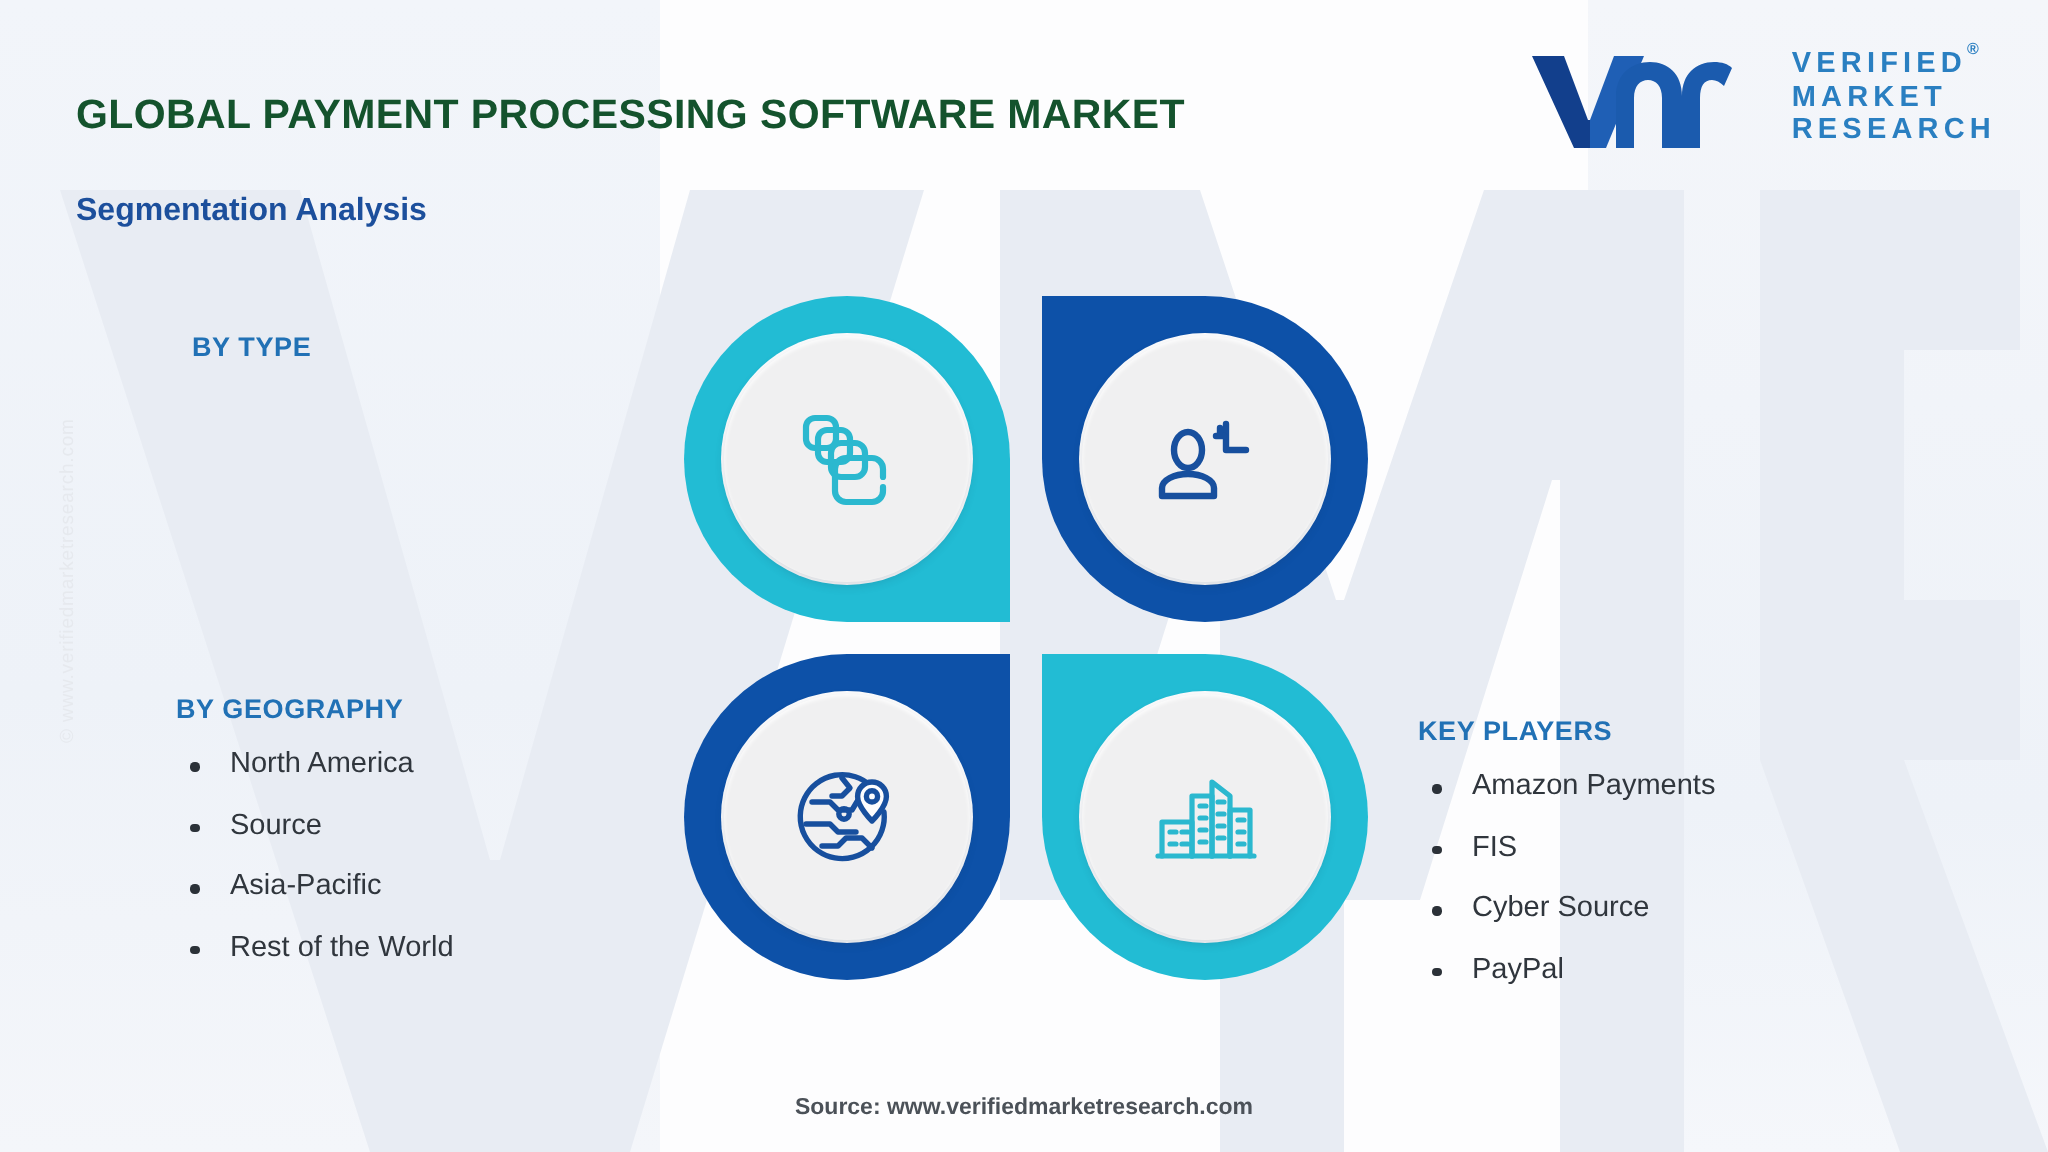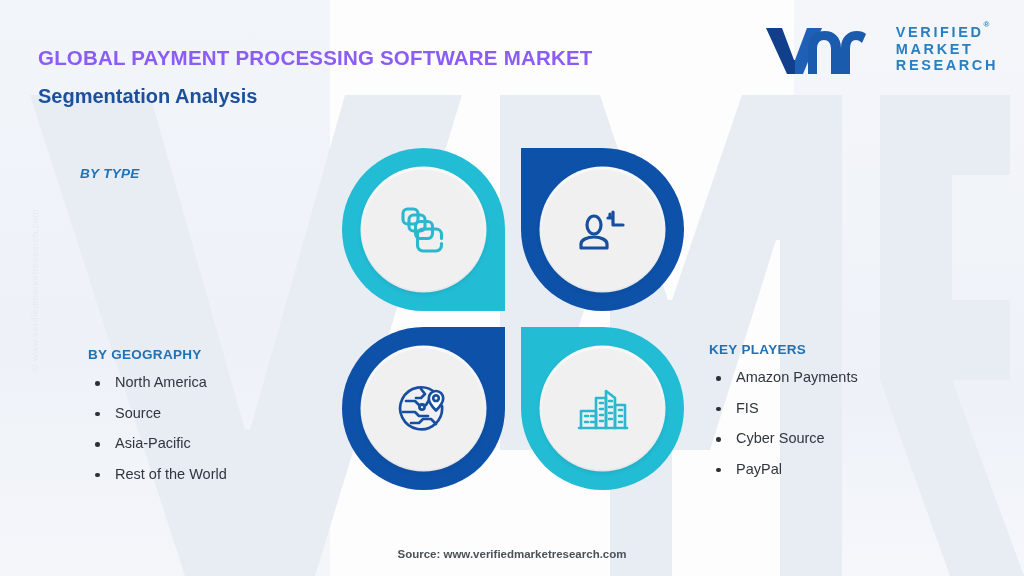--- a/index.html
+++ b/index.html
@@ -15,46 +15,46 @@
   .bg-wm svg{width:100%;height:100%;display:block;}
 
   
   .wash-l{position:absolute;left:0;top:0;width:330px;height:576px;
     background:linear-gradient(180deg,#f2f5fa 0%,#eef2f8 60%,#f4f6fa 100%);z-index:0;}
   .wash-r{position:absolute;right:0;top:0;width:230px;height:576px;
     background:linear-gradient(180deg,#f4f6fa 0%,#eef2f8 70%,#f5f7fb 100%);z-index:0;}
 
   
   .title{position:absolute;left:38px;top:32px;font-size:20.5px;font-weight:bold;
-    letter-spacing:.2px;color:#8b5cf6;white-space:nowrap;z-index:5;}
-  .subtitle{position:absolute;left:38px;top:68px;font-size:20px;font-weight:bold;
+    letter-spacing:.2px;color:#14532d;white-space:nowrap;z-index:5;}
+  .subtitle{position:absolute;left:38px;top:84px;font-size:16px;font-weight:bold;
     color:#1c4f9c;z-index:5;}
 
   
   .logo{position:absolute;right:26px;top:22px;display:flex;align-items:center;gap:30px;z-index:6;}
   .logo-mark{width:104px;height:54px;}
   .logo-txt{display:flex;flex-direction:column;line-height:1.14;}
   .logo-line{font-size:14.5px;font-weight:bold;letter-spacing:2.6px;color:#2a7fc1;
     position:relative;white-space:nowrap;}
   .logo-line .reg{position:absolute;top:-4px;font-size:8px;letter-spacing:0;}
 
   
   .block{position:absolute;z-index:5;}
   .blk-head{font-size:13.5px;font-weight:bold;letter-spacing:.3px;color:#2171b5;
     margin:0 0 12px 0;white-space:nowrap;}
   ul.blk-list{list-style:none;margin:0;padding:0;}
   ul.blk-list li{position:relative;padding-left:27px;margin-bottom:14.5px;
     font-size:14.5px;color:#30363d;white-space:nowrap;}
   ul.blk-list li:before{content:"";position:absolute;left:7px;top:7px;
     width:4.5px;height:4.5px;border-radius:50%;background:#2b3138;}
 
-  #block-type{left:80px;top:166px;font-style:italic;}
+  #block-type{left:96px;top:166px;}
   #block-geography{left:88px;top:347px;}
   #block-enterprise{left:709px;top:166px;}
-  #block-keyplayers{left:709px;top:342px;}
+  #block-keyplayers{left:709px;top:358px;}
 
   
   .quad{position:absolute;left:338px;top:148px;width:350px;height:360px;z-index:4;}
   .q{position:absolute;width:163px;height:163px;}
   .q-ring{position:absolute;inset:0;}
   .q-inner{position:absolute;left:20px;top:20px;width:123px;height:123px;
     border-radius:50%;background:#f0f0f1;
     box-shadow:0 2px 5px rgba(30,45,70,.17), inset 0 1px 2px rgba(255,255,255,.9);
     display:flex;align-items:center;justify-content:center;}
   .q-inner svg{display:block;}

